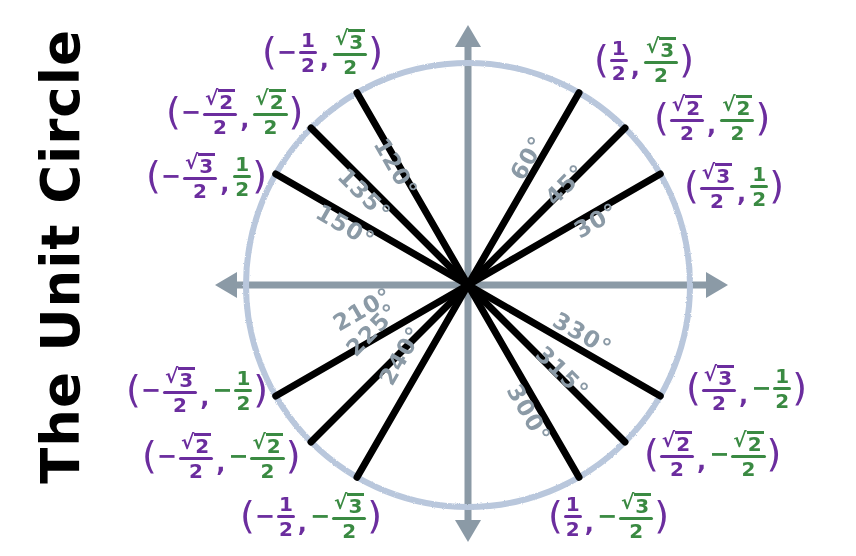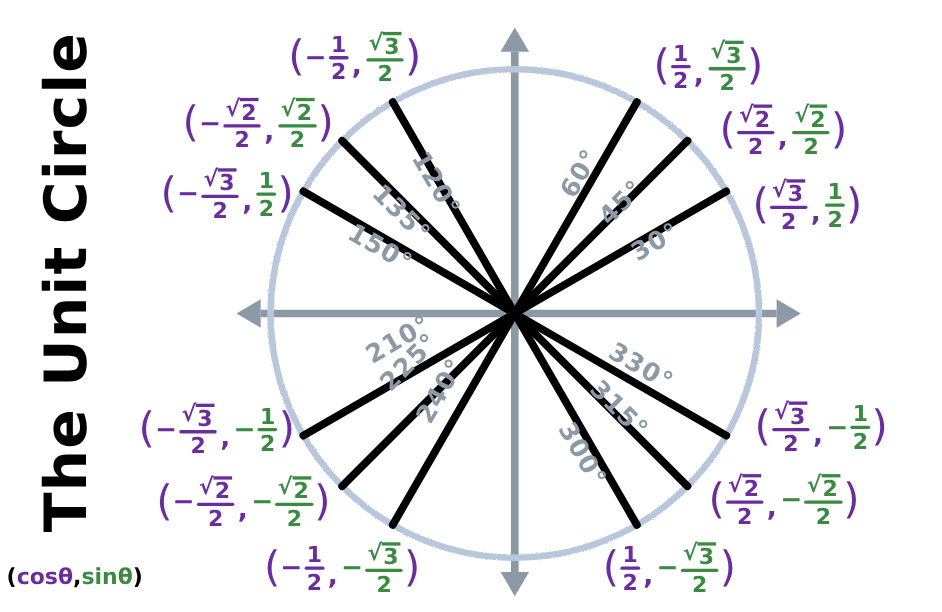--- a/index.html
+++ b/index.html
@@ -491,17 +491,14 @@
           </span>
         </span>
         <span class="paren">)</span>
       </div>
     </div>
 
   <div id="title-wrap">
     <div id="title">The Unit Circle</div>
   </div>
 
-  <div id="legend">
-    <span>(</span><span class="cos">cosθ</span><span>,</span><span class="sin">sinθ</span><span>)</span>
-  </div>
 
 </div>
 
 </body></html>

